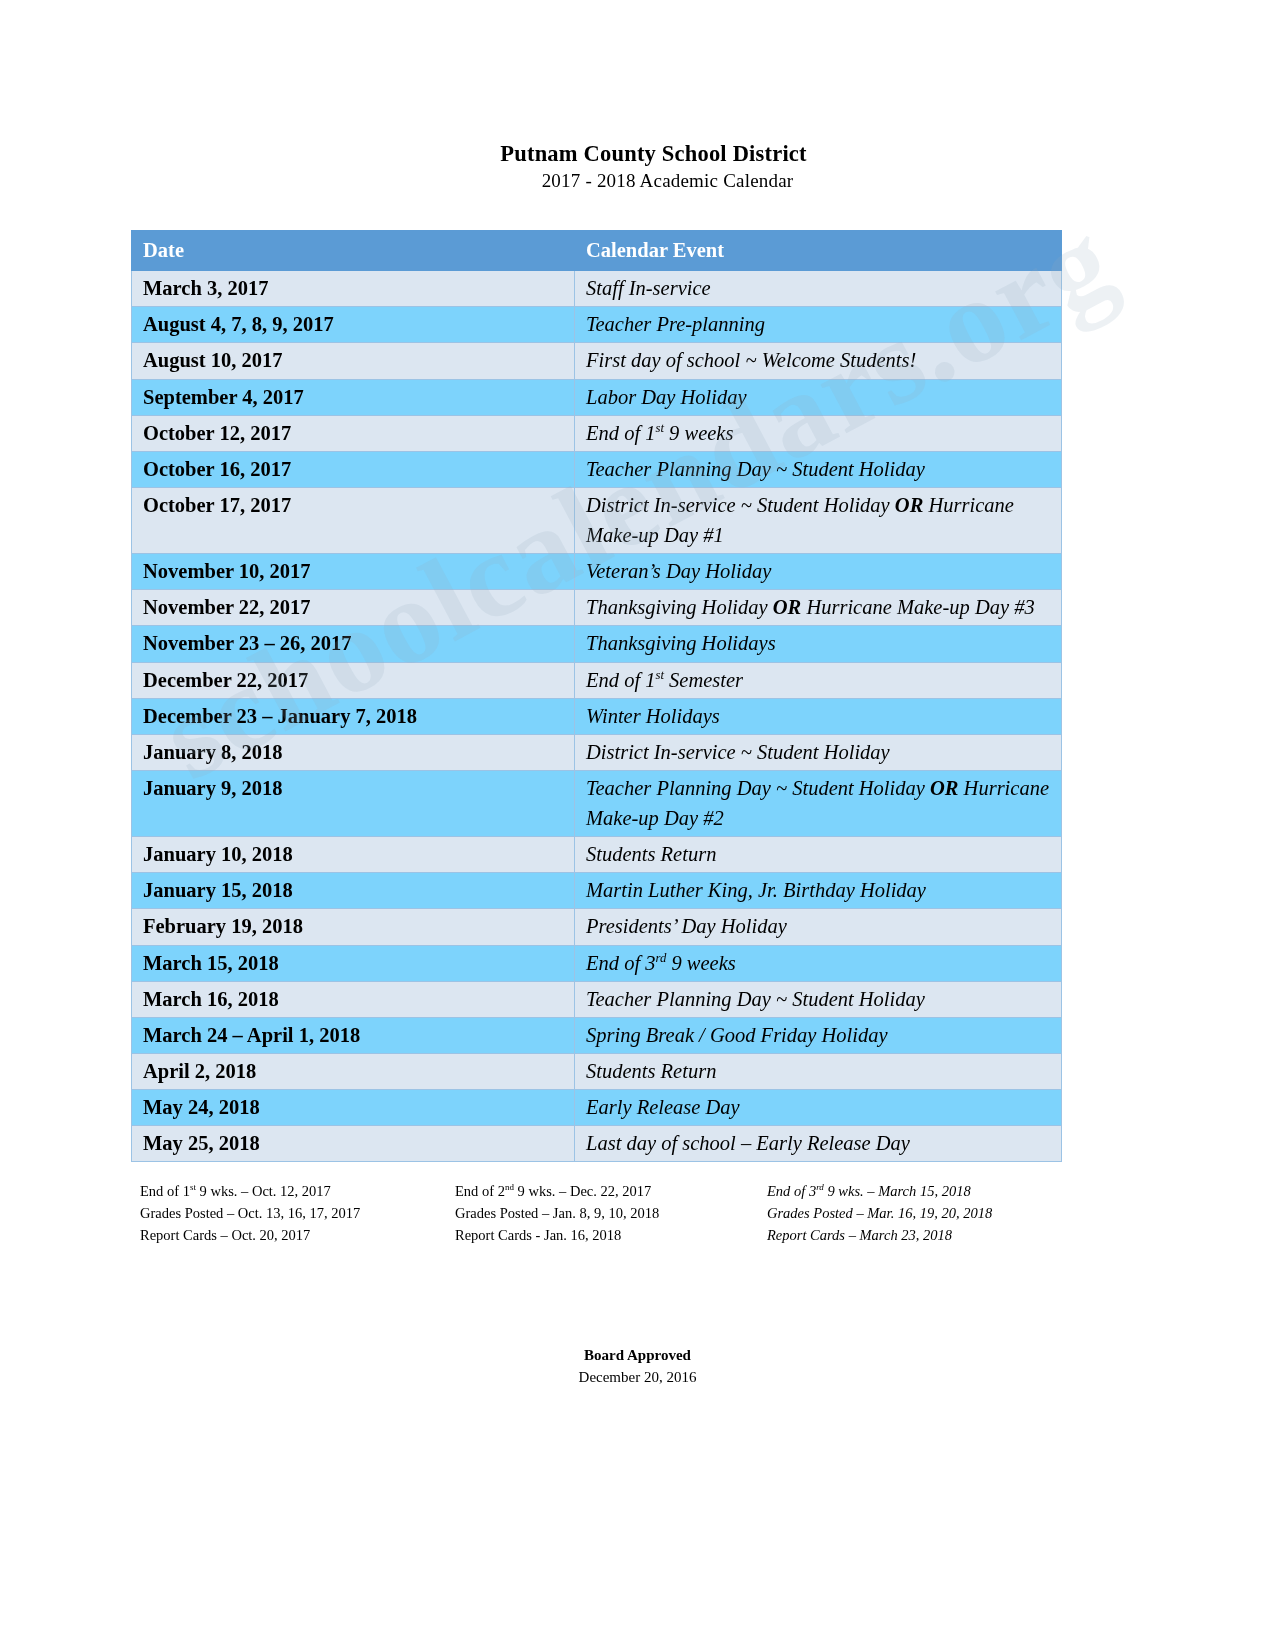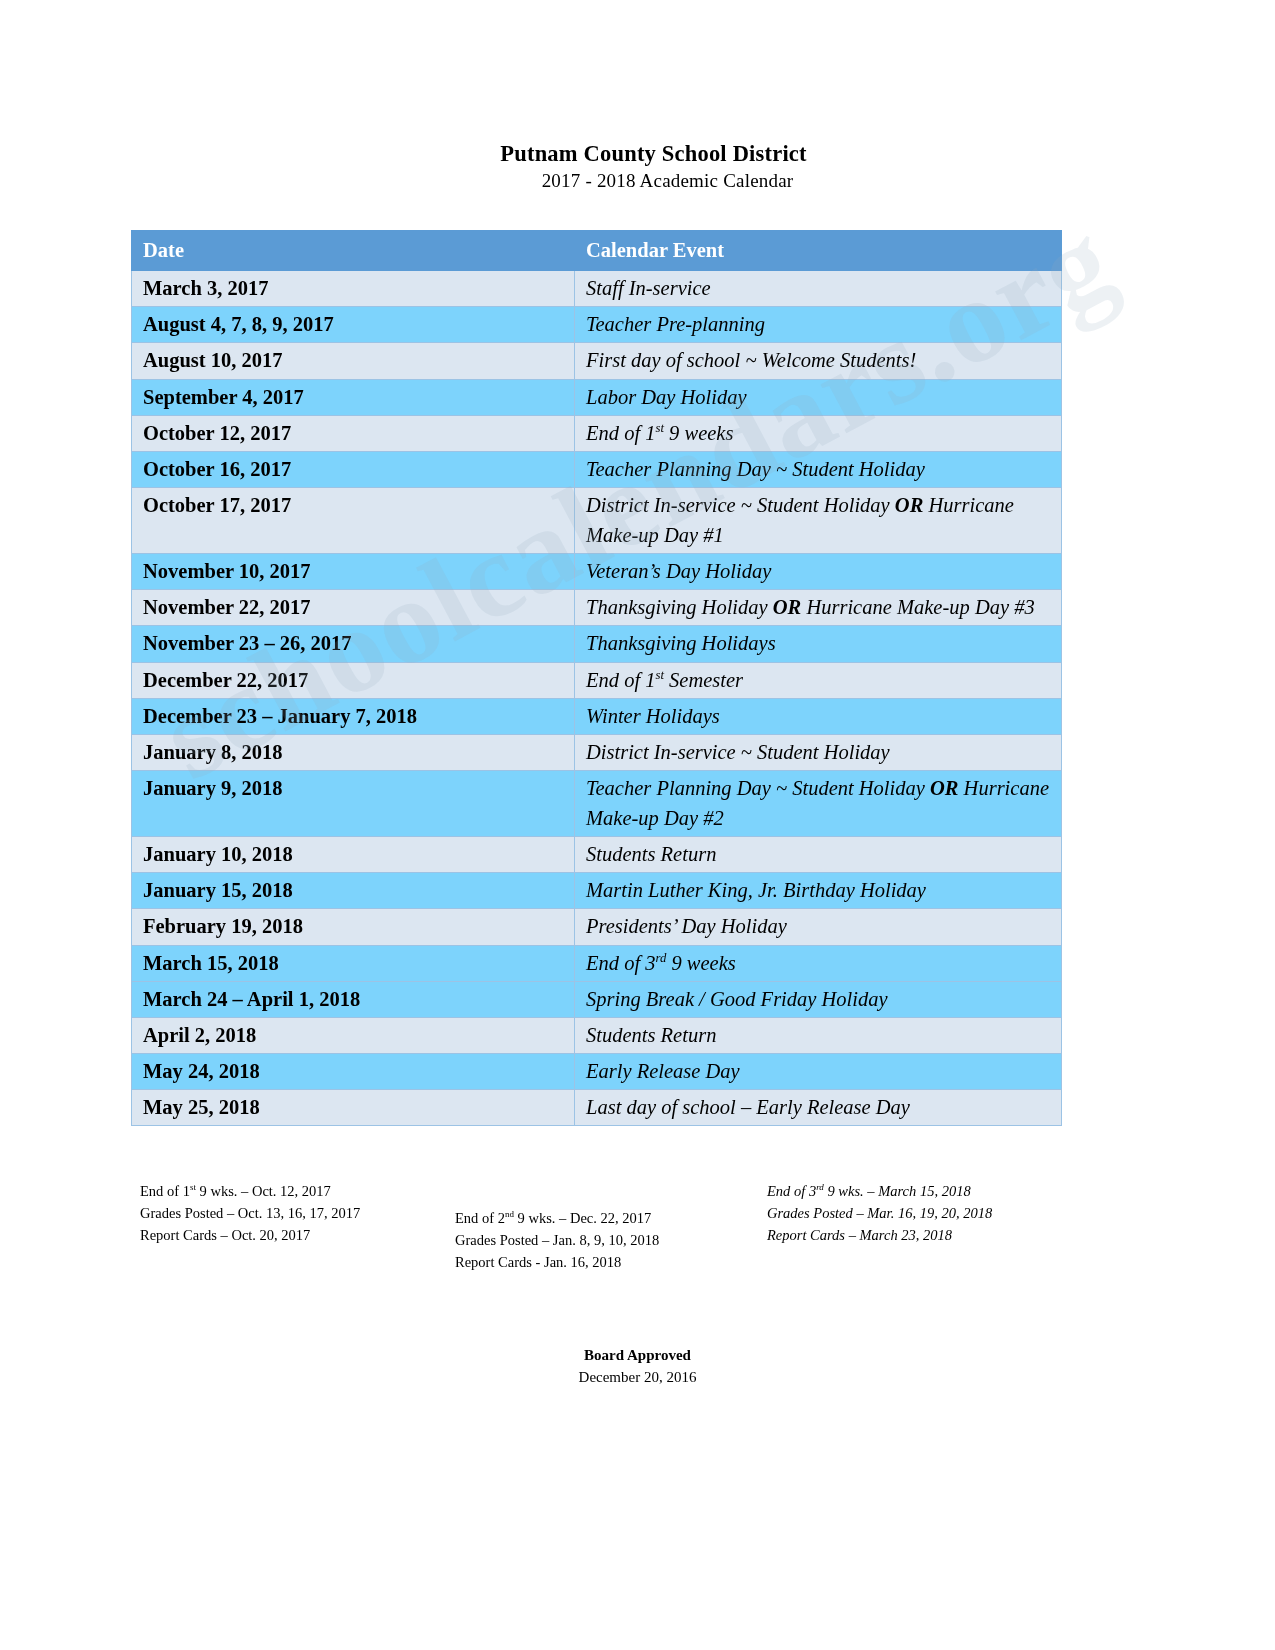--- a/index.html
+++ b/index.html
@@ -128,21 +128,21 @@
     width: 930px;
     display: flex;
     z-index: 2;
   }
   .fn-col {
     font-size: 14.5px;
     line-height: 1.53;
     white-space: nowrap;
   }
   .fn-col.col1 { width: 315px; }
-  .fn-col.col2 { width: 312px; margin-top: 27px; }
+  .fn-col.col2 { width: 312px; }
   .fn-col.col3 { width: 303px; font-style: italic; }
   .fn-line { display: block; }
 
   
   .approval {
     position: absolute;
     left: 0;
     top: 1345px;
     width: 1275px;
     text-align: center;
@@ -248,20 +248,24 @@
             <td class="date">January 15, 2018</td>
             <td class="event">Martin Luther King, Jr. Birthday Holiday</td>
           </tr>
           <tr class="shade">
             <td class="date">February 19, 2018</td>
             <td class="event">Presidents’ Day Holiday</td>
           </tr>
           <tr class="plain">
             <td class="date">March 15, 2018</td>
             <td class="event">End of 3<sup>rd</sup> 9 weeks</td>
+          </tr>
+          <tr class="shade">
+            <td class="date">March 16, 2018</td>
+            <td class="event">Teacher Planning Day ~ Student Holiday</td>
           </tr>
           <tr class="plain">
             <td class="date">March 24 – April 1, 2018</td>
             <td class="event">Spring Break / Good Friday Holiday</td>
           </tr>
           <tr class="shade">
             <td class="date">April 2, 2018</td>
             <td class="event">Students Return</td>
           </tr>
           <tr class="plain">

